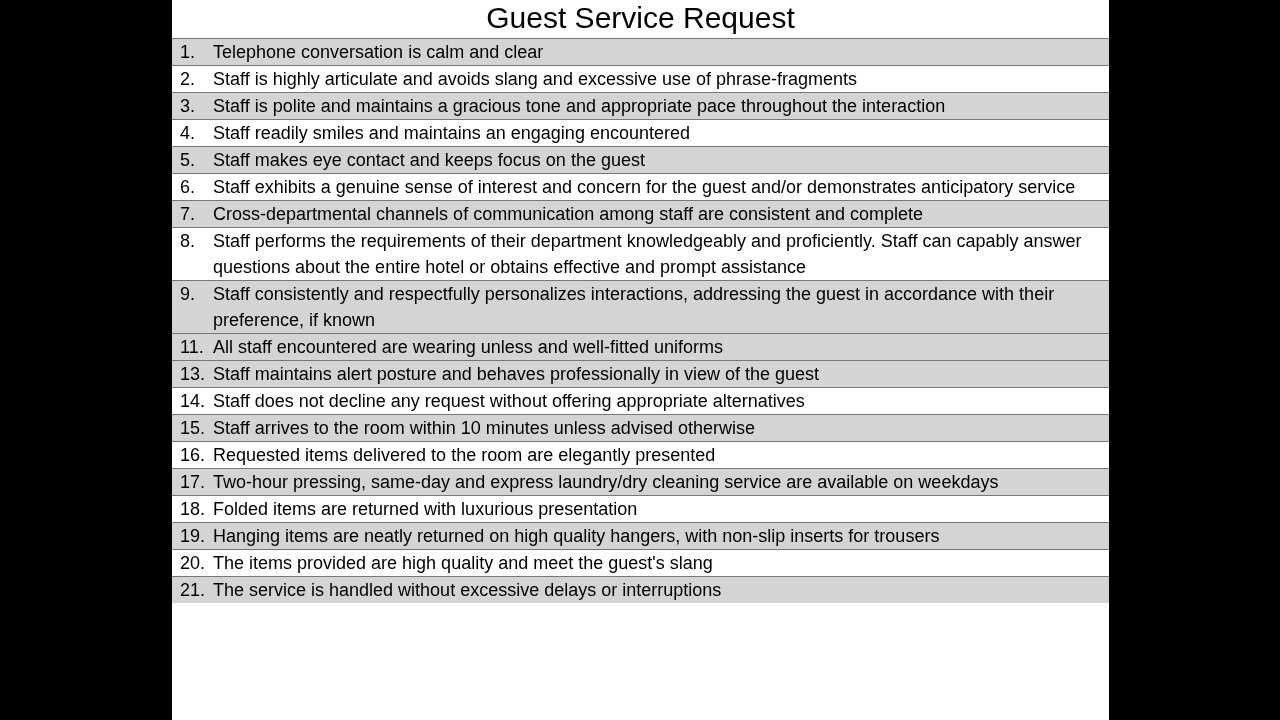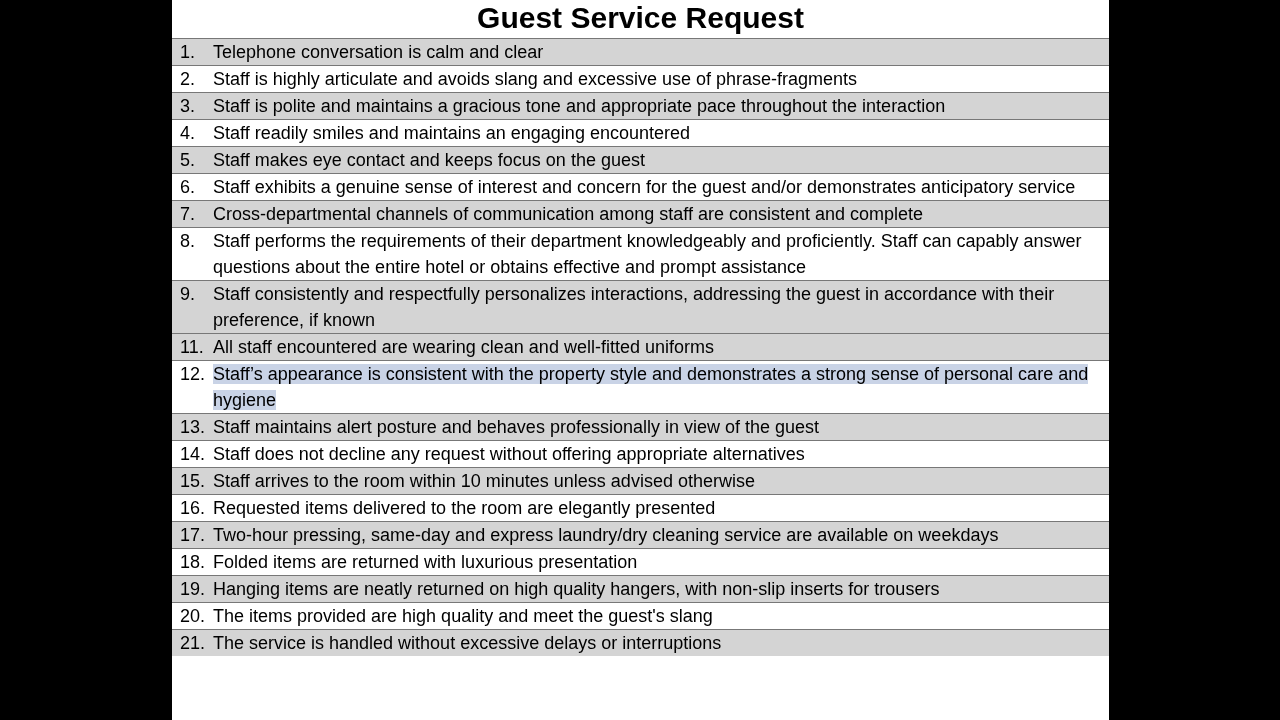--- a/index.html
+++ b/index.html
@@ -1,18 +1,18 @@
 <!DOCTYPE html>
 <html><head>
 <meta charset="utf-8">
 <style>
   html, body { margin:0; padding:0; }
   body { width:1280px; height:720px; background:#000; position:relative; overflow:hidden; font-family:"Liberation Sans", sans-serif; }
   .page { position:absolute; left:172px; top:0; width:937px; height:720px; background:#fff; }
-  .title { position:absolute; left:0; top:0; width:937px; height:38px; text-align:center; font-weight:bold; font-size:30px; line-height:36px; color:#000; }
+  .title { position:absolute; left:0; top:0; width:937px; height:38px; text-align:center; font-weight:normal; font-size:30px; line-height:36px; color:#000; }
   .rows { position:absolute; left:0; top:38px; width:937px; }
   .row { display:flex; border-top:1px solid #777; box-sizing:border-box; font-size:18px; color:#000; line-height:26px; }
   .row.gray { background:#d4d4d4; }
   .num { width:41px; padding-left:8px; box-sizing:border-box; flex:none; }
   .txt { flex:1; padding-right:12px; }
   .hl { background:#c9d3e6; }
 </style>
 </head>
 <body>
 
@@ -50,25 +50,21 @@
       <div class="row">
         <span class="num">8.</span>
         <span class="txt">Staff performs the requirements of their department knowledgeably and proficiently. Staff can capably answer questions about the entire hotel or obtains effective and prompt assistance</span>
       </div>
       <div class="row gray">
         <span class="num">9.</span>
         <span class="txt">Staff consistently and respectfully personalizes interactions, addressing the guest in accordance with their preference, if known</span>
       </div>
       <div class="row gray">
         <span class="num">11.</span>
-        <span class="txt">All staff encountered are wearing clean and well-fitted uniforms</span>
-      </div>
-      <div class="row">
-        <span class="num">12.</span>
-        <span class="txt"><span class="hl">Staff’s appearance is consistent with the property style and demonstrates a strong sense of personal care and hygiene</span></span>
+        <span class="txt">All staff encountered are wearing unless and well-fitted uniforms</span>
       </div>
       <div class="row gray">
         <span class="num">13.</span>
         <span class="txt">Staff maintains alert posture and behaves professionally in view of the guest</span>
       </div>
       <div class="row">
         <span class="num">14.</span>
         <span class="txt">Staff does not decline any request without offering appropriate alternatives</span>
       </div>
       <div class="row gray">

